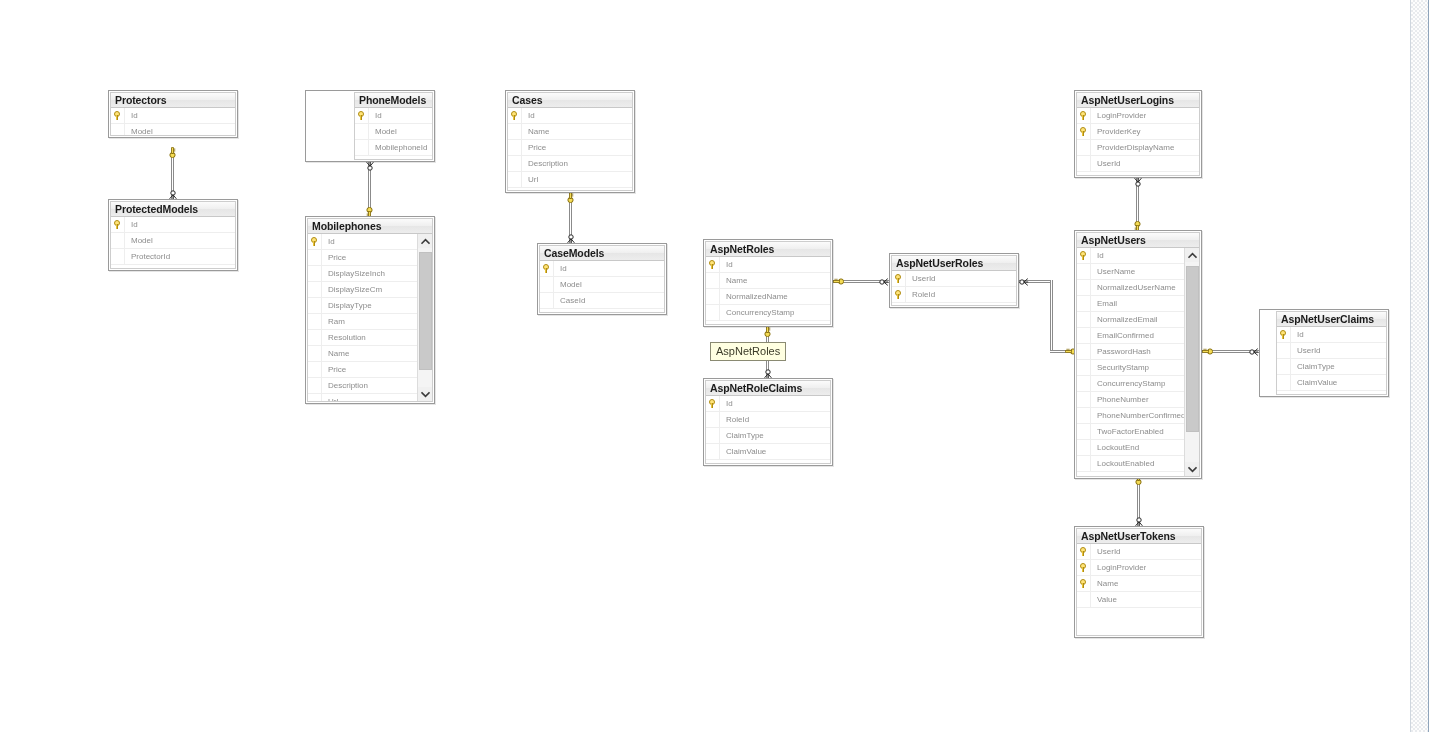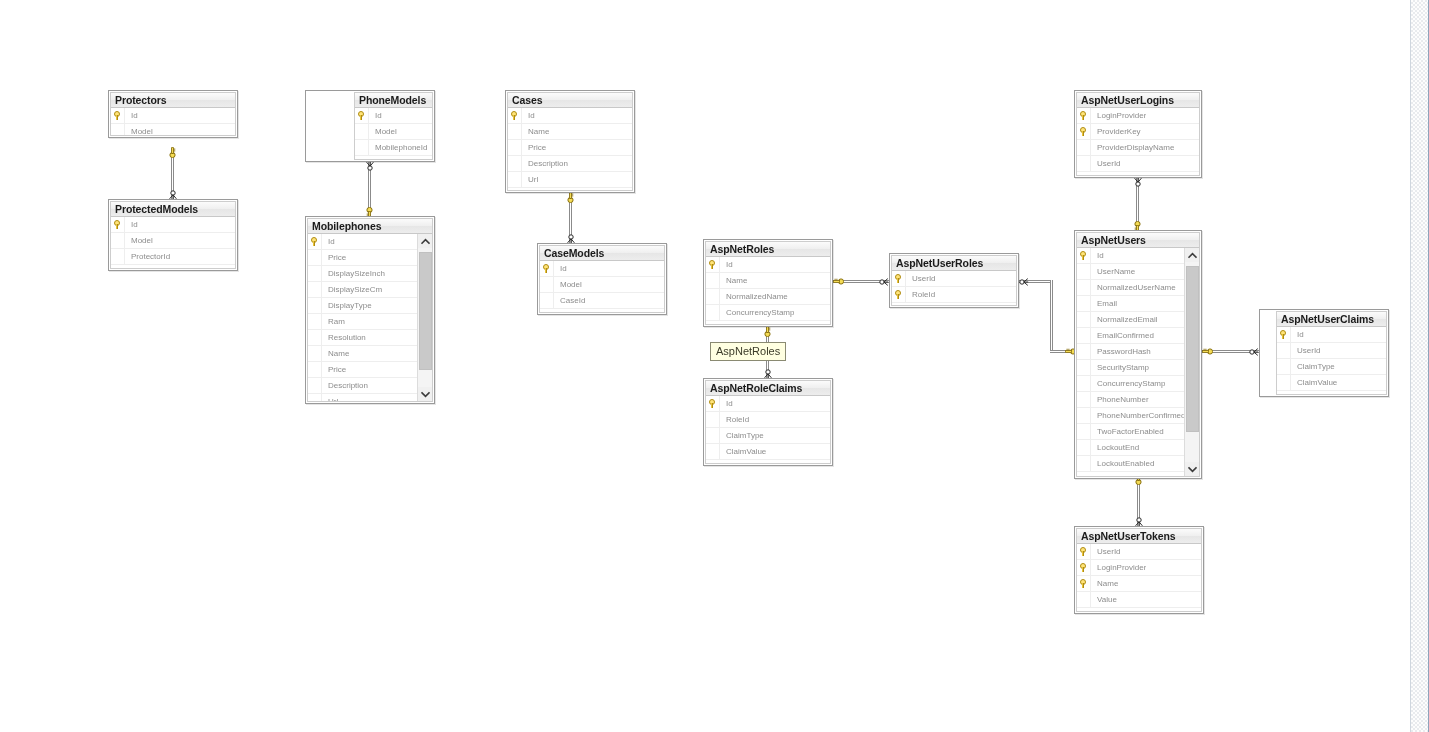--- a/index.html
+++ b/index.html
@@ -740,21 +740,21 @@
                 <div class="colname">ClaimType</div>
               </div>
               <div class="erow">
                 <div class="keycell"></div>
                 <div class="colname">ClaimValue</div>
               </div>
             </div>
           </div>
         </div>
       </div>
-      <div class="entity" style="left: 1074px; top: 526px; width: 130px; height: 88px;">
+      <div class="entity" style="left: 1074px; top: 526px; width: 130px; height: 112px;">
         <div class="entity-inner">
           <div class="entity-header">AspNetUserTokens</div>
           <div class="entity-body">
             <div class="rows">
               <div class="erow">
                 <div class="keycell">
                   <span class="key-glyph"></span>
                 </div>
                 <div class="colname">UserId</div>
               </div>

